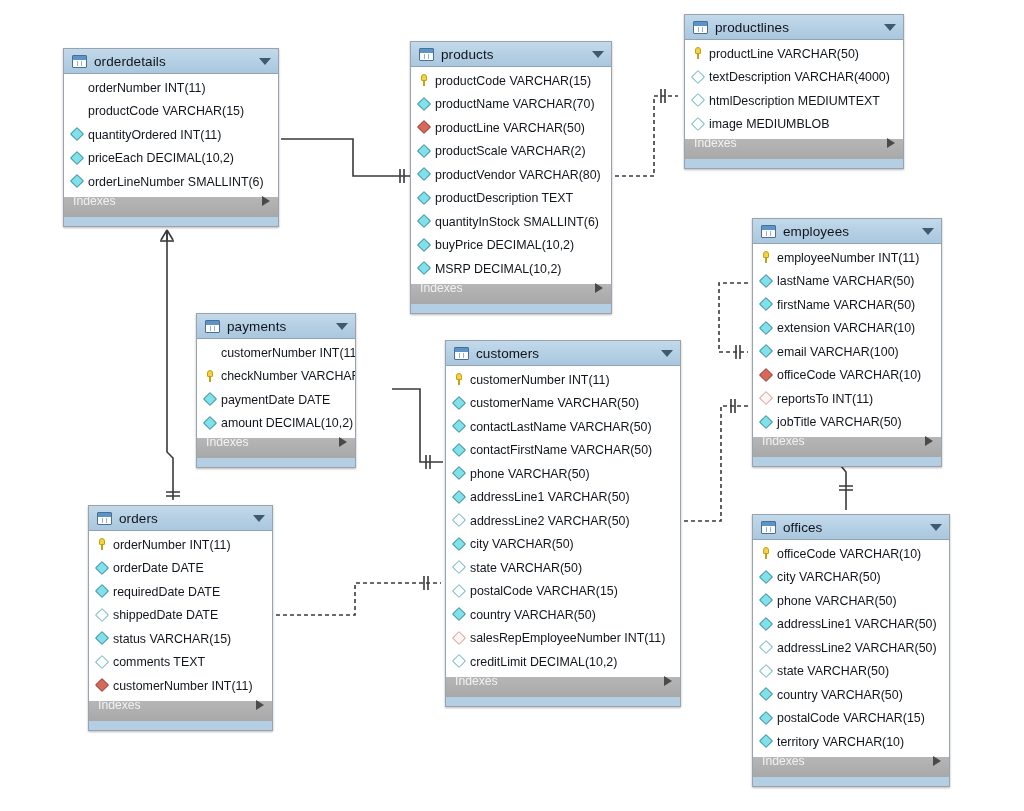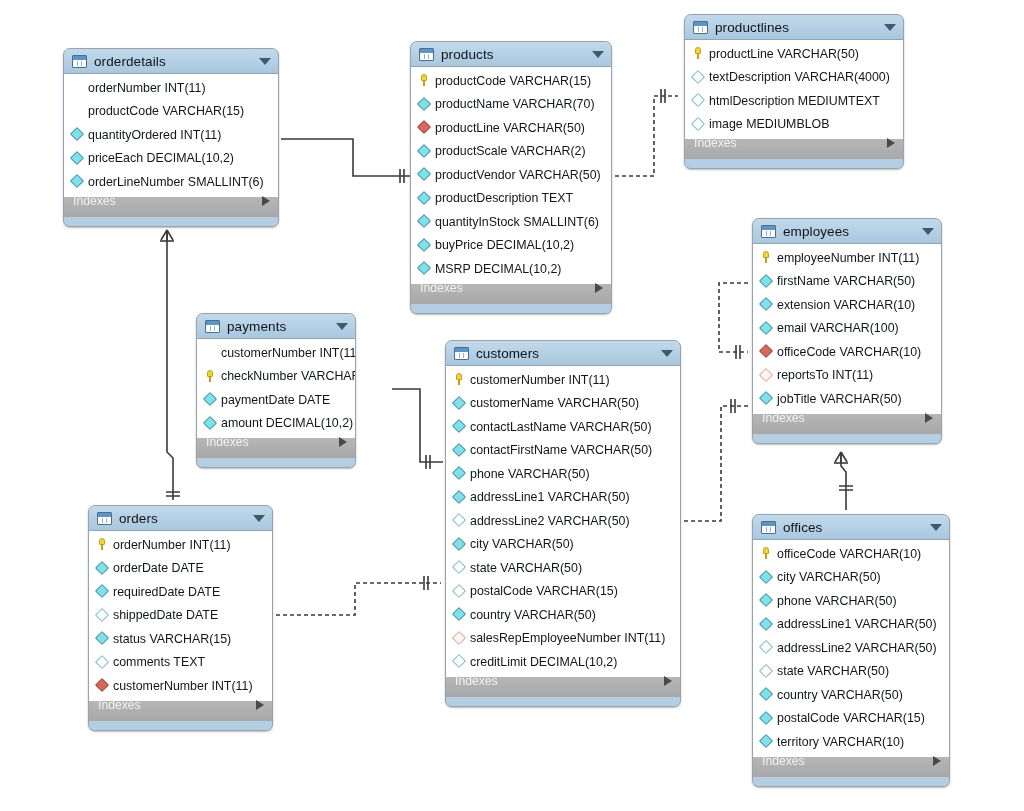--- a/index.html
+++ b/index.html
@@ -21,21 +21,21 @@
     left: 0; top: 0;
     width: 1024px;
     height: 811px;
     pointer-events: none;
     z-index: 1;
   }
   .table-node {
     position: absolute;
     z-index: 2;
     border: 1px solid #9aa3ad;
-    border-radius: 7px;
+    border-radius: 0;
     background: #b4cfe4;
     box-shadow: 0 1px 2px rgba(0,0,0,0.28);
     box-sizing: border-box;
     overflow: hidden;
   }
   .tbl-header {
     height: 25px;
     background: linear-gradient(to bottom, #c2d9ea 0%, #a9c7de 100%);
     display: flex;
     align-items: center;
@@ -309,21 +309,21 @@
           <div class="col-row">
             <span class="col-ico">
               <span class="dia"></span>
             </span>
             <span class="col-txt">productScale VARCHAR(2)</span>
           </div>
           <div class="col-row">
             <span class="col-ico">
               <span class="dia"></span>
             </span>
-            <span class="col-txt">productVendor VARCHAR(50)</span>
+            <span class="col-txt">productVendor VARCHAR(80)</span>
           </div>
           <div class="col-row">
             <span class="col-ico">
               <span class="dia"></span>
             </span>
             <span class="col-txt">productDescription TEXT</span>
           </div>
           <div class="col-row">
             <span class="col-ico">
               <span class="dia"></span>
@@ -397,20 +397,26 @@
           <div class="col-row">
             <span class="col-ico">
               <span class="keyico"></span>
             </span>
             <span class="col-txt">employeeNumber INT(11)</span>
           </div>
           <div class="col-row">
             <span class="col-ico">
               <span class="dia"></span>
             </span>
+            <span class="col-txt">lastName VARCHAR(50)</span>
+          </div>
+          <div class="col-row">
+            <span class="col-ico">
+              <span class="dia"></span>
+            </span>
             <span class="col-txt">firstName VARCHAR(50)</span>
           </div>
           <div class="col-row">
             <span class="col-ico">
               <span class="dia"></span>
             </span>
             <span class="col-txt">extension VARCHAR(10)</span>
           </div>
           <div class="col-row">
             <span class="col-ico">

